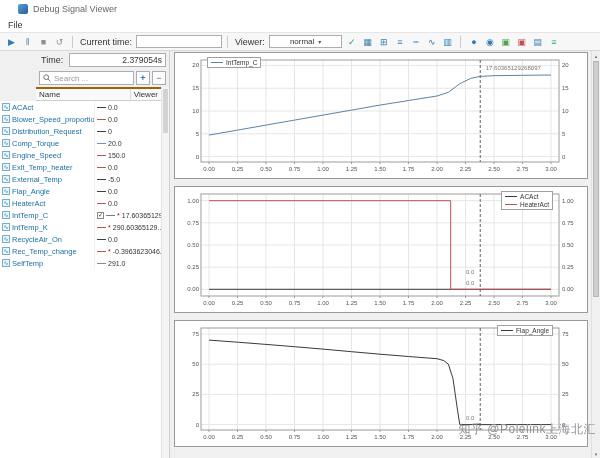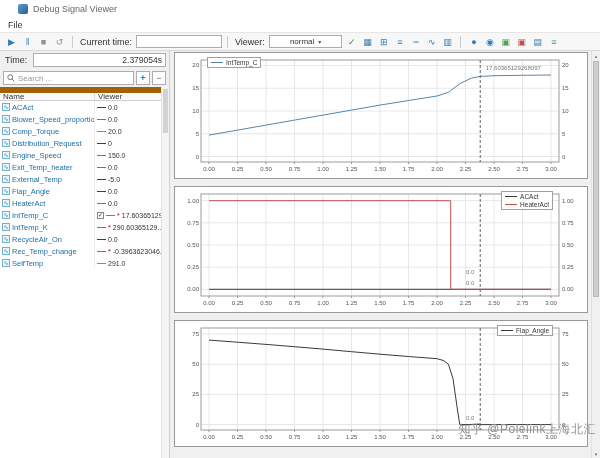--- a/index.html
+++ b/index.html
@@ -18,29 +18,29 @@
   .tb-group { display:flex; align-items:center; gap:1px; }
   .tb-icon { width:15px; height:15px; display:flex; align-items:center; justify-content:center; font-size:9px; border-radius:2px; }
   .tb-sep { width:1px; height:12px; background:#ccc; margin:0 3px; }
   .tb-label { font-size:9px; color:#333; margin:0 2px; white-space:nowrap; }
   .tb-input { width:86px; height:13px; border:1px solid #abadb3; background:#fff; font-size:8px; display:flex; align-items:center; padding:0 2px; }
   .tb-select { min-width:52px; height:13px; border:1px solid #abadb3; background:#fff; display:flex; align-items:center; justify-content:space-between; padding:0 20px; font-size:8px; gap:4px; }
   .tb-select .arrow { font-size:6px; color:#555; }
 
   .main { position:absolute; top:51px; left:0; width:600px; bottom:0; background:#f0f0f0; }
 
-  .left-panel { position:absolute; left:0; top:0; width:170px; bottom:0; background:#f0f0f0; border-right:1px solid #d0d0d0; }
+  .left-panel { position:absolute; left:0; top:0; width:170px; bottom:0; background:#f0f0f0; border-right:1px solid #d0d0d0;padding-left:36px; }
   .time-row { height:18px; display:flex; align-items:center; padding:0 3px; gap:4px; }
   .time-field { flex:1; height:14px; border:1px solid #abadb3; background:#fff; font-size:8.5px; display:flex; align-items:center; justify-content:flex-end; padding:0 3px; }
   .search-row { height:18px; display:flex; align-items:center; padding:0 3px; gap:2px; }
   .search-box { flex:1; height:14px; border:1px solid #abadb3; background:#fff; display:flex; align-items:center; padding:0 3px; gap:3px; }
   .search-placeholder { color:#999; font-size:8px; }
   .mini-btn { width:14px; height:14px; border:1px solid #abadb3; background:#fdfdfd; display:flex; align-items:center; justify-content:center; font-size:9px; color:#666; }
   .mini-btn.plus { color:#2d7dbb; font-weight:bold; }
-  .grid-header { height:14px; display:flex; border-top:6px solid #a16207; border-bottom:1px solid #cfcfcf; background:#fafafa; margin-right:8px; }
+  .grid-header { height:14px; display:flex; border-top:2px solid #a16207; border-bottom:1px solid #cfcfcf; background:#fafafa; margin-right:8px; }
   .col-name { width:95px; padding:0 3px; display:flex; align-items:center; font-size:8px; border-right:1px solid #dcdcdc; }
   .col-value { flex:1; padding:0 3px; display:flex; align-items:center; font-size:8px; }
   .tree { position:absolute; top:50px; left:0; right:8px; bottom:0; background:#fff; overflow:hidden; }
   .tree-row { height:12px; display:flex; align-items:center; }
   .name-cell { width:95px; display:flex; align-items:center; gap:2px; padding-left:2px; overflow:hidden; border-right:1px solid #f0f0f0; height:100%; }
   .sig-icon { width:8px; height:8px; border:1px solid #79aec9; background:#eaf5fb; color:#1d7fae; font-size:6px; line-height:6px; display:flex; align-items:center; justify-content:center; flex:none; }
   .sig-name { font-size:7.5px; color:#1d6fa5; white-space:nowrap; }
   .value-cell { flex:1; display:flex; align-items:center; gap:2px; padding-left:2px; overflow:hidden; }
   .checkbox { width:7px; height:7px; border:1px solid #888; background:#fff; font-size:6px; line-height:6px; display:flex; align-items:center; justify-content:center; color:#222; flex:none; }
   .line-sample { width:9px; height:0; border-top:1px solid #888; flex:none; }
@@ -155,35 +155,35 @@
               <span class="sig-name">Blower_Speed_proportion</span>
             </span>
             <span class="value-cell">
               <span class="line-sample" style="border-top-color: rgb(185, 87, 78);"></span>
               <span class="value-text">0.0</span>
             </span>
           </div>
           <div class="tree-row">
             <span class="name-cell">
               <span class="sig-icon">∿</span>
+              <span class="sig-name">Distribution_Request</span>
+            </span>
+            <span class="value-cell">
+              <span class="line-sample" style="border-top-color: rgb(63, 63, 63);"></span>
+              <span class="value-text">0</span>
+            </span>
+          </div>
+          <div class="tree-row">
+            <span class="name-cell">
+              <span class="sig-icon">∿</span>
               <span class="sig-name">Comp_Torque</span>
             </span>
             <span class="value-cell">
               <span class="line-sample" style="border-top-color: rgb(111, 145, 179);"></span>
               <span class="value-text">20.0</span>
-            </span>
-          </div>
-          <div class="tree-row">
-            <span class="name-cell">
-              <span class="sig-icon">∿</span>
-              <span class="sig-name">Distribution_Request</span>
-            </span>
-            <span class="value-cell">
-              <span class="line-sample" style="border-top-color: rgb(63, 63, 63);"></span>
-              <span class="value-text">0</span>
             </span>
           </div>
           <div class="tree-row">
             <span class="name-cell">
               <span class="sig-icon">∿</span>
               <span class="sig-name">Engine_Speed</span>
             </span>
             <span class="value-cell">
               <span class="line-sample" style="border-top-color: rgb(185, 87, 78);"></span>
               <span class="value-text">150.0</span>

